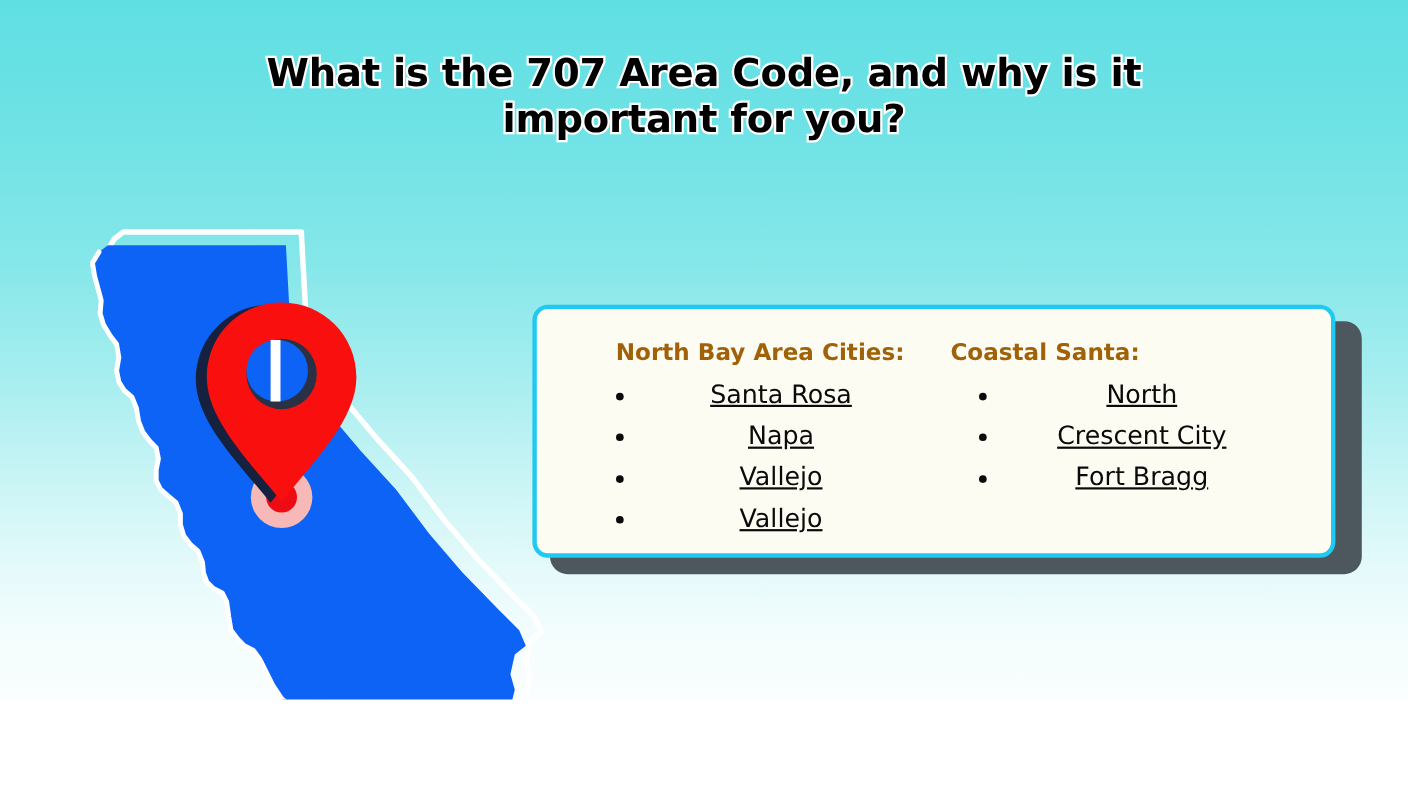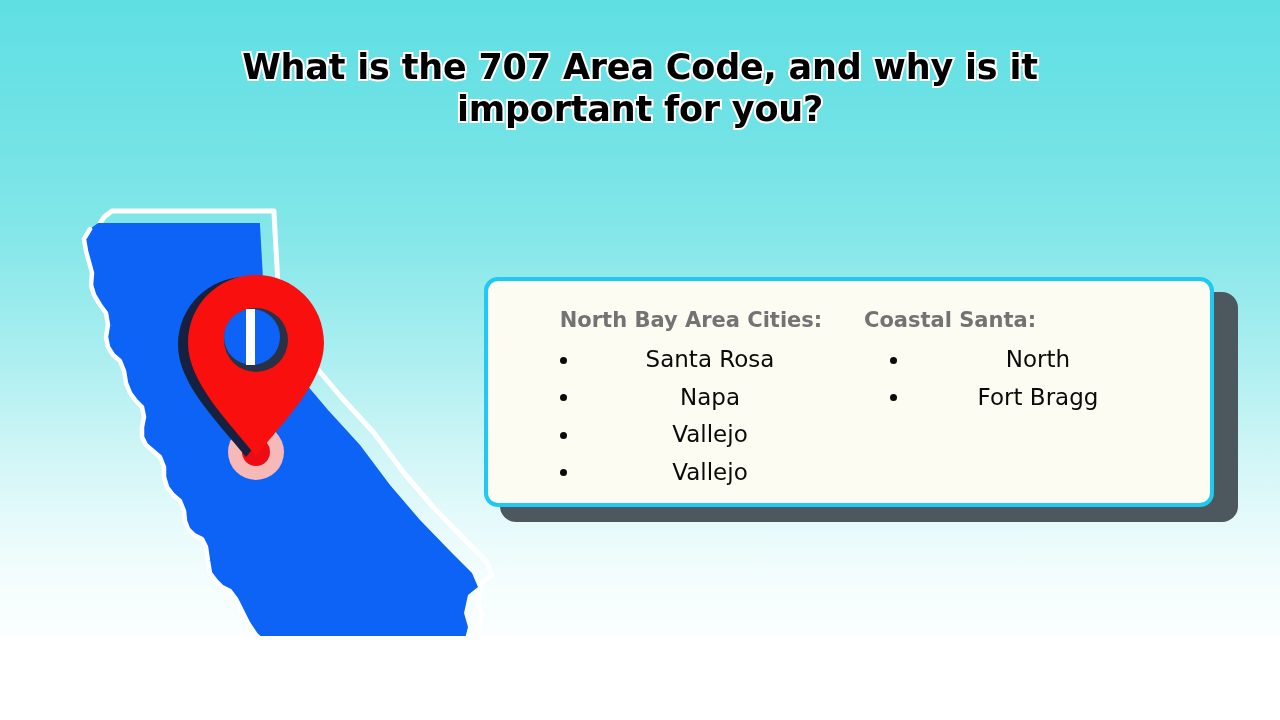--- a/index.html
+++ b/index.html
@@ -90,41 +90,42 @@
     box-sizing: border-box;
   }
   .col-left { width: 348px; padding-left: 42px; }
   .col-right { width: 350px; padding-left: 18px; }
 
   .col-head {
     font-family: "DejaVu Sans", sans-serif;
     font-weight: 700;
     font-size: 21px;
     line-height: 26px;
-    color: #737373;
+    color: #a16207;
     white-space: nowrap;
     margin: 0 0 8px 0;
   }
   .col-left .col-head { text-align: center; }
   .col-right .col-head { text-align: left; padding-left: 2px; }
 
   ul.city-list {
     list-style: none;
     margin: 0;
     padding: 0;
   }
   ul.city-list li {
     position: relative;
     font-family: "DejaVu Sans", sans-serif;
     font-weight: 400;
     font-size: 23px;
     line-height: 37.5px;
     color: #0a0a0a;
     text-align: center;
     padding: 0 10px 0 48px;
+    text-decoration: underline;
   }
   ul.city-list li .bullet {
     position: absolute;
     left: 22px;
     top: 50%;
     width: 7px;
     height: 7px;
     margin-top: -3px;
     background: #0a0a0a;
     border-radius: 50%;
@@ -323,19 +324,23 @@
 
     <div class="col col-right">
       <div class="col-head">Coastal Santa:</div>
       <ul class="city-list">
         <li>
           <span class="bullet"></span>
           <span>North</span>
         </li>
         <li>
           <span class="bullet"></span>
+          <span>Crescent City</span>
+        </li>
+        <li>
+          <span class="bullet"></span>
           <span>Fort Bragg</span>
         </li>
       </ul>
     </div>
 
   </div>
 </div>
 
 </body></html>

